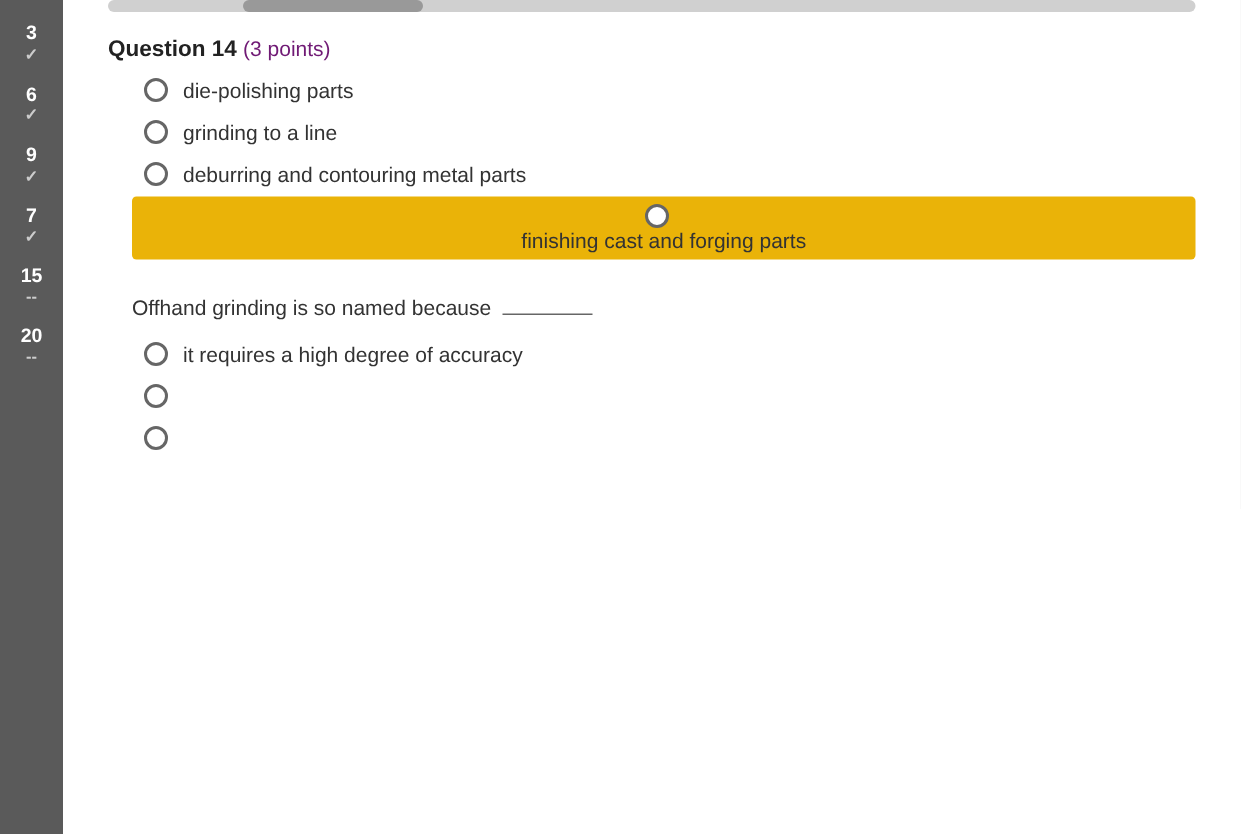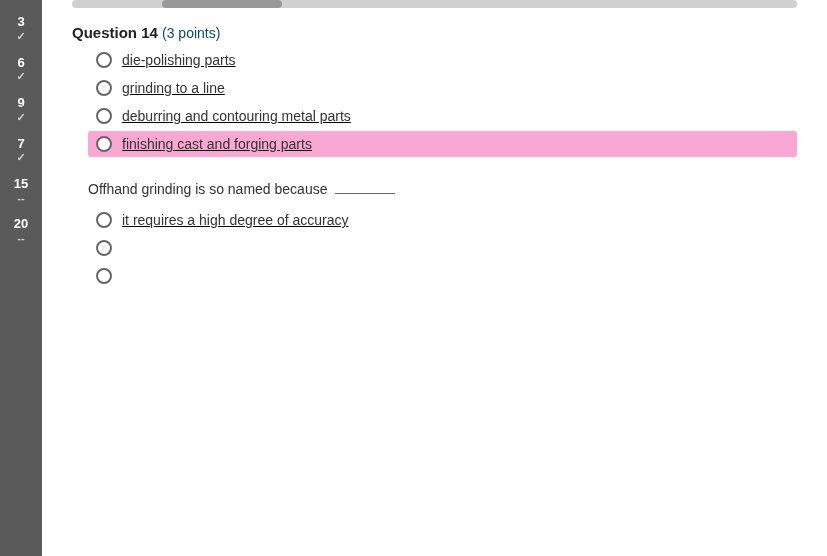--- a/index.html
+++ b/index.html
@@ -83,48 +83,48 @@
     .question-title {
       font-size: 15px;
       font-weight: bold;
       color: #222;
       margin-bottom: 6px;
     }
 
     .question-title span.points {
       font-weight: normal;
       font-size: 14px;
-      color: #0c4a6e;
+      color: #701a75;
     }
 
     .question-body {
       font-size: 14px;
       color: #333;
       margin-bottom: 10px;
       padding-left: 16px;
     }
 
     .answer-options {
       padding-left: 16px;
-      text-decoration: underline;
     }
 
     .option-row {
       display: flex;
       align-items: center;
       padding: 5px 8px;
       margin-bottom: 2px;
       border-radius: 3px;
       cursor: pointer;
       font-size: 14px;
       color: #333;
     }
 
     .option-row.highlighted {
-      background: #f9a8d4;
+      background: #eab308;
+      flex-direction: column;
     }
 
     .option-radio {
       width: 16px;
       height: 16px;
       border-radius: 50%;
       border: 2px solid #666;
       background: #fff;
       flex-shrink: 0;
       margin-right: 10px;

